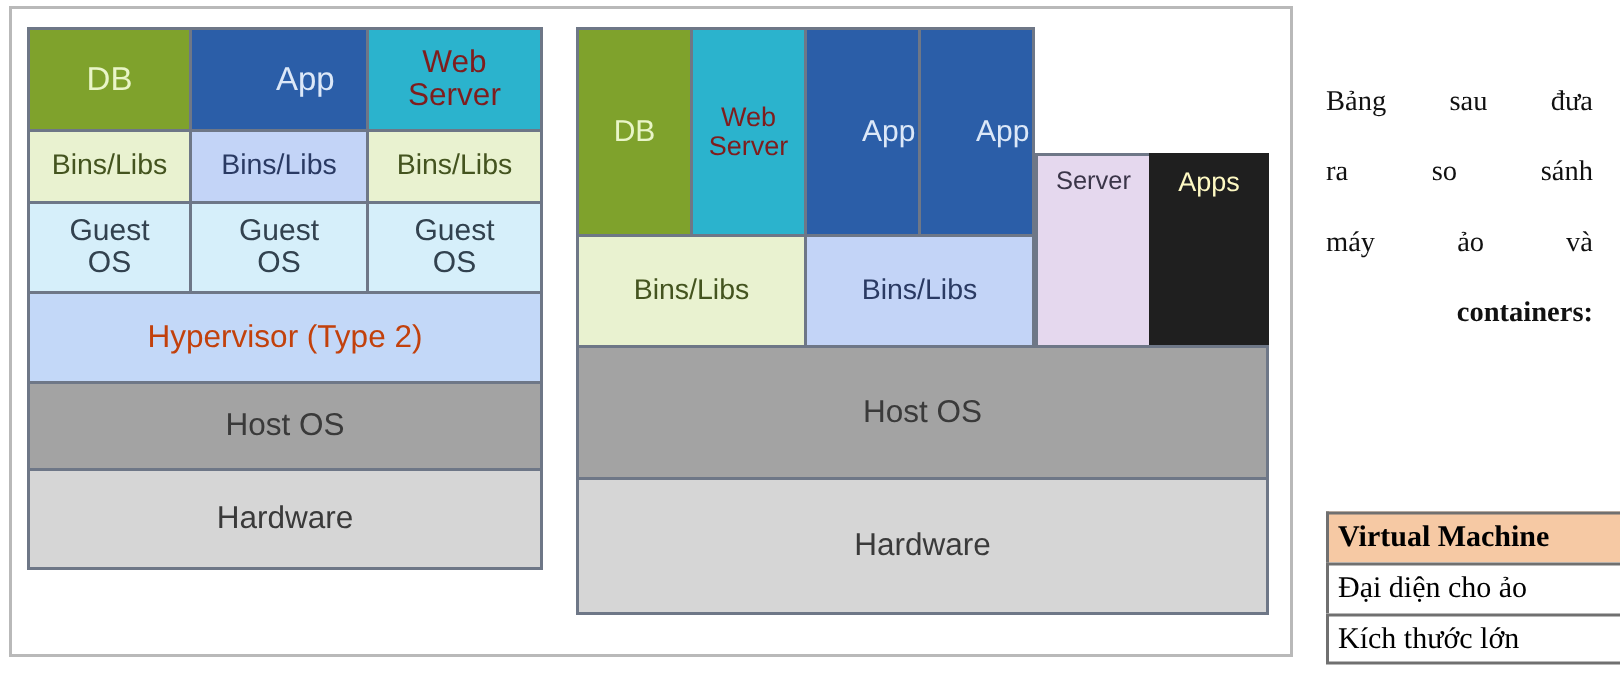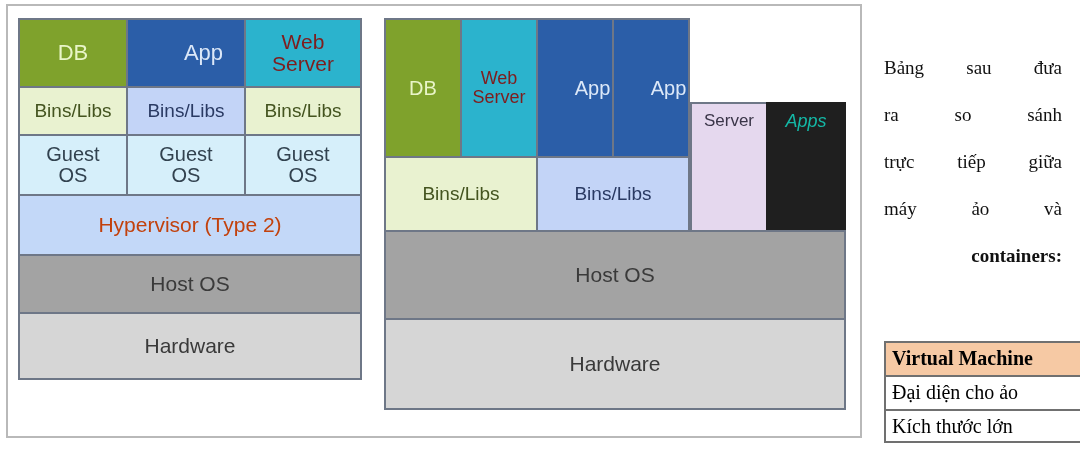--- a/index.html
+++ b/index.html
@@ -45,21 +45,21 @@
   .c-db      {background:#7fa22c;color:#e9f5c8;}
   .c-app     {background:#2b5ea8;color:#dce8f8;padding-left:35px;}
   .c-web     {background:#2bb3cd;color:#7f1d1d;}
   .c-binsg   {background:#e9f2d0;color:#44541f;}
   .c-binsb   {background:#c3d4f7;color:#2a3a63;}
   .c-guest   {background:#d6effa;color:#32424f;text-align:center;}
   .c-hyper   {background:#c3d8f8;color:#c2410c;}
   .c-hostos  {background:#a3a3a3;color:#3a3a3a;}
   .c-hw      {background:#d6d6d6;color:#3a3a3a;}
   .c-docker  {background:#e5d8ee;color:#3a3548;}
-  .c-apps    {background:#1f1f1f;color:#14b8a6;font-style:italic;}
+  .c-apps    {background:#1f1f1f;color:#fef9c3;}
 
   
   #text-col{
     position:absolute;
     left:884px; top:44px;
     width:178px;
   }
   #text-col .tline{
     font-family:"Liberation Serif", serif;
     font-size:19px;
@@ -195,25 +195,20 @@
     <span>Bảng</span>
     <span>sau</span>
     <span>đưa</span>
   </div>
   <div class="tline">
     <span>ra</span>
     <span>so</span>
     <span>sánh</span>
   </div>
   <div class="tline">
-    <span>trực</span>
-    <span>tiếp</span>
-    <span>giữa</span>
-  </div>
-  <div class="tline">
     <span>máy</span>
     <span>ảo</span>
     <span>và</span>
   </div>
   <div class="tline last">
     <span>containers:</span>
   </div>
 </div>
 
 <div id="cmp-table">

